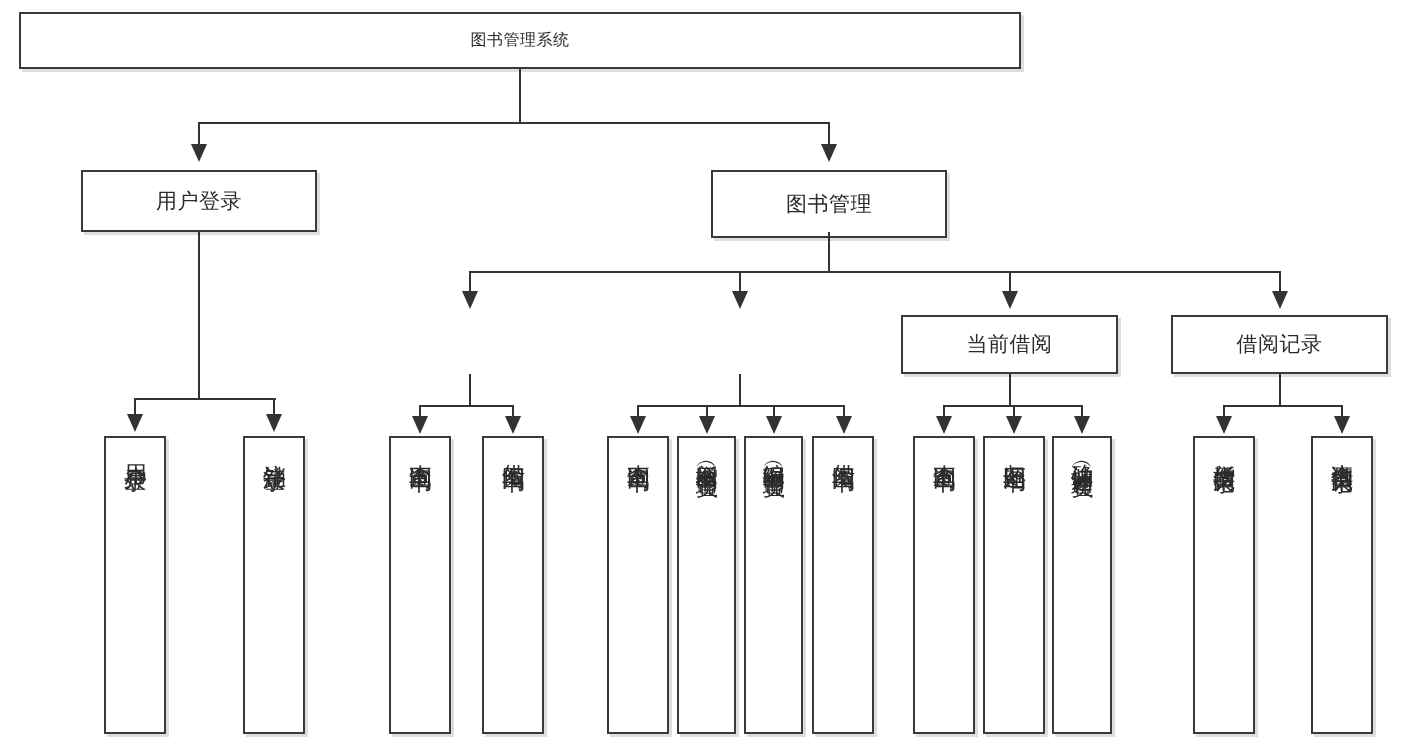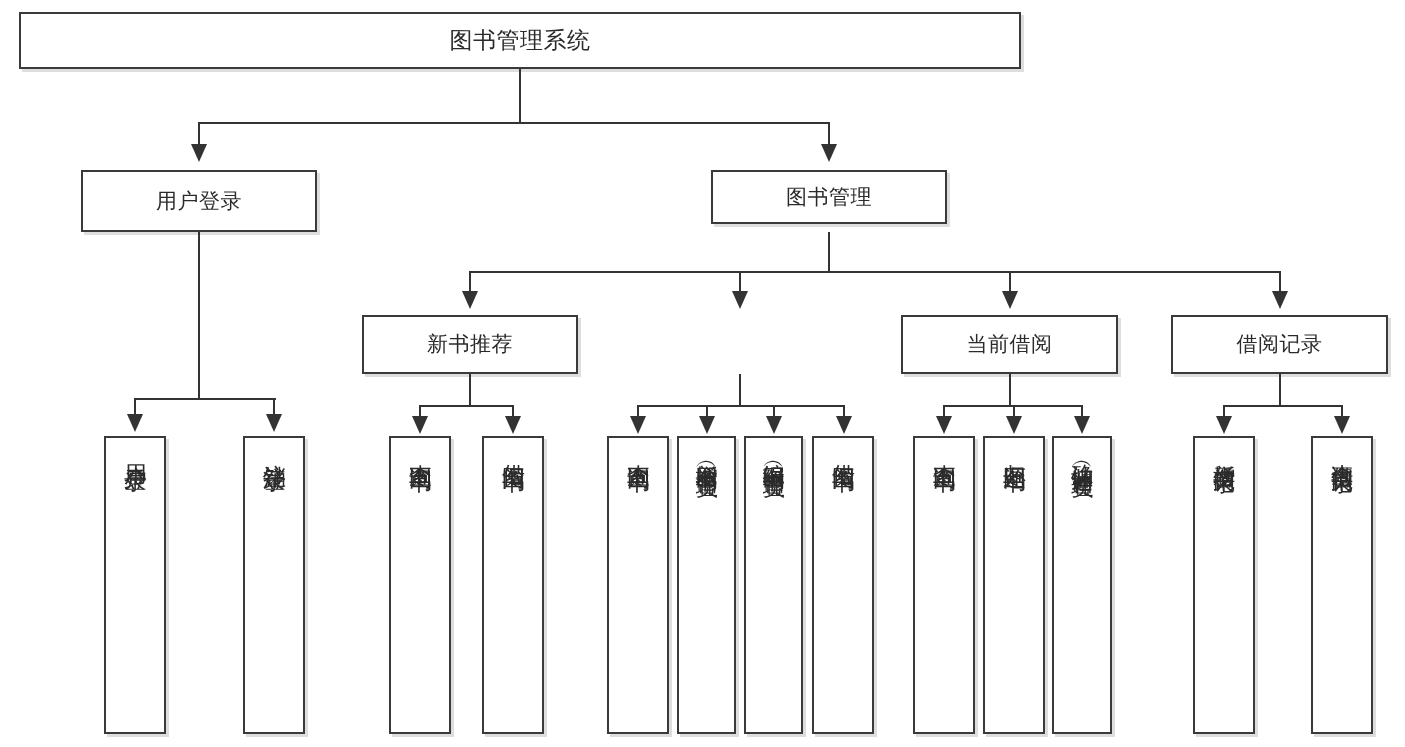--- a/index.html
+++ b/index.html
@@ -32,21 +32,21 @@
     display: block;
     text-align: center;
     line-height: 1.18;
     letter-spacing: 0.5px;
   }
   
   .node.h .label {
     writing-mode: horizontal-tb;
     font-size: 21px;
   }
-  .node.root .label { font-size: 23px; }
+  .node.root .label { font-size: 16px; }
   
   .node.v {
     align-items: flex-start;
     justify-content: center;
     padding-top: 8px;
   }
   .node.v .label {
     writing-mode: vertical-rl;
     text-orientation: upright;
     font-size: 23px;
@@ -96,21 +96,21 @@
   <div class="hline" style="left:198px; top:122px; width:632px; height:2px;"></div>
   <div class="vline" style="left:198px; top:122px; width:2px; height:24px;"></div>
   <div class="arrow" style="left:191px; top:144px;"></div>
   <div class="vline" style="left:828px; top:122px; width:2px; height:24px;"></div>
   <div class="arrow" style="left:821px; top:144px;"></div>
 
   <div class="node h" style="left:81px; top:170px; width:236px; height:62px;">
     <span class="label">用户登录</span>
   </div>
 
-  <div class="node h" style="left:711px; top:170px; width:236px; height:54px;">
+  <div class="node h" style="left:711px; top:170px; width:236px; height:68px;">
     <span class="label">图书管理</span>
   </div>
 
   <div class="vline" style="left:198px; top:232px; width:2px; height:168px;"></div>
   <div class="hline" style="left:134px; top:398px; width:142px; height:2px;"></div>
   <div class="vline" style="left:134px; top:398px; width:2px; height:18px;"></div>
   <div class="arrow" style="left:127px; top:414px;"></div>
   <div class="vline" style="left:273px; top:398px; width:2px; height:18px;"></div>
   <div class="arrow" style="left:266px; top:414px;"></div>
 
@@ -118,23 +118,20 @@
   <div class="hline" style="left:469px; top:271px; width:812px; height:2px;"></div>
   <div class="vline" style="left:469px; top:271px; width:2px; height:22px;"></div>
   <div class="arrow" style="left:462px; top:291px;"></div>
   <div class="vline" style="left:739px; top:271px; width:2px; height:22px;"></div>
   <div class="arrow" style="left:732px; top:291px;"></div>
   <div class="vline" style="left:1009px; top:271px; width:2px; height:22px;"></div>
   <div class="arrow" style="left:1002px; top:291px;"></div>
   <div class="vline" style="left:1279px; top:271px; width:2px; height:22px;"></div>
   <div class="arrow" style="left:1272px; top:291px;"></div>
 
-  <div class="node h" style="left:362px; top:315px; width:216px; height:59px;">
-    <span class="label">新书推荐</span>
-  </div>
   <div class="node h" style="left:1171px; top:315px; width:217px; height:59px;">
     <span class="label">借阅记录</span>
   </div>
   <div class="node h" style="left:901px; top:315px; width:217px; height:59px;">
     <span class="label">当前借阅</span>
   </div>
 
   <div class="vline" style="left:469px; top:374px; width:2px; height:32px;"></div>
   <div class="hline" style="left:419px; top:405px; width:95px; height:2px;"></div>
   <div class="vline" style="left:419px; top:405px; width:2px; height:13px;"></div>

